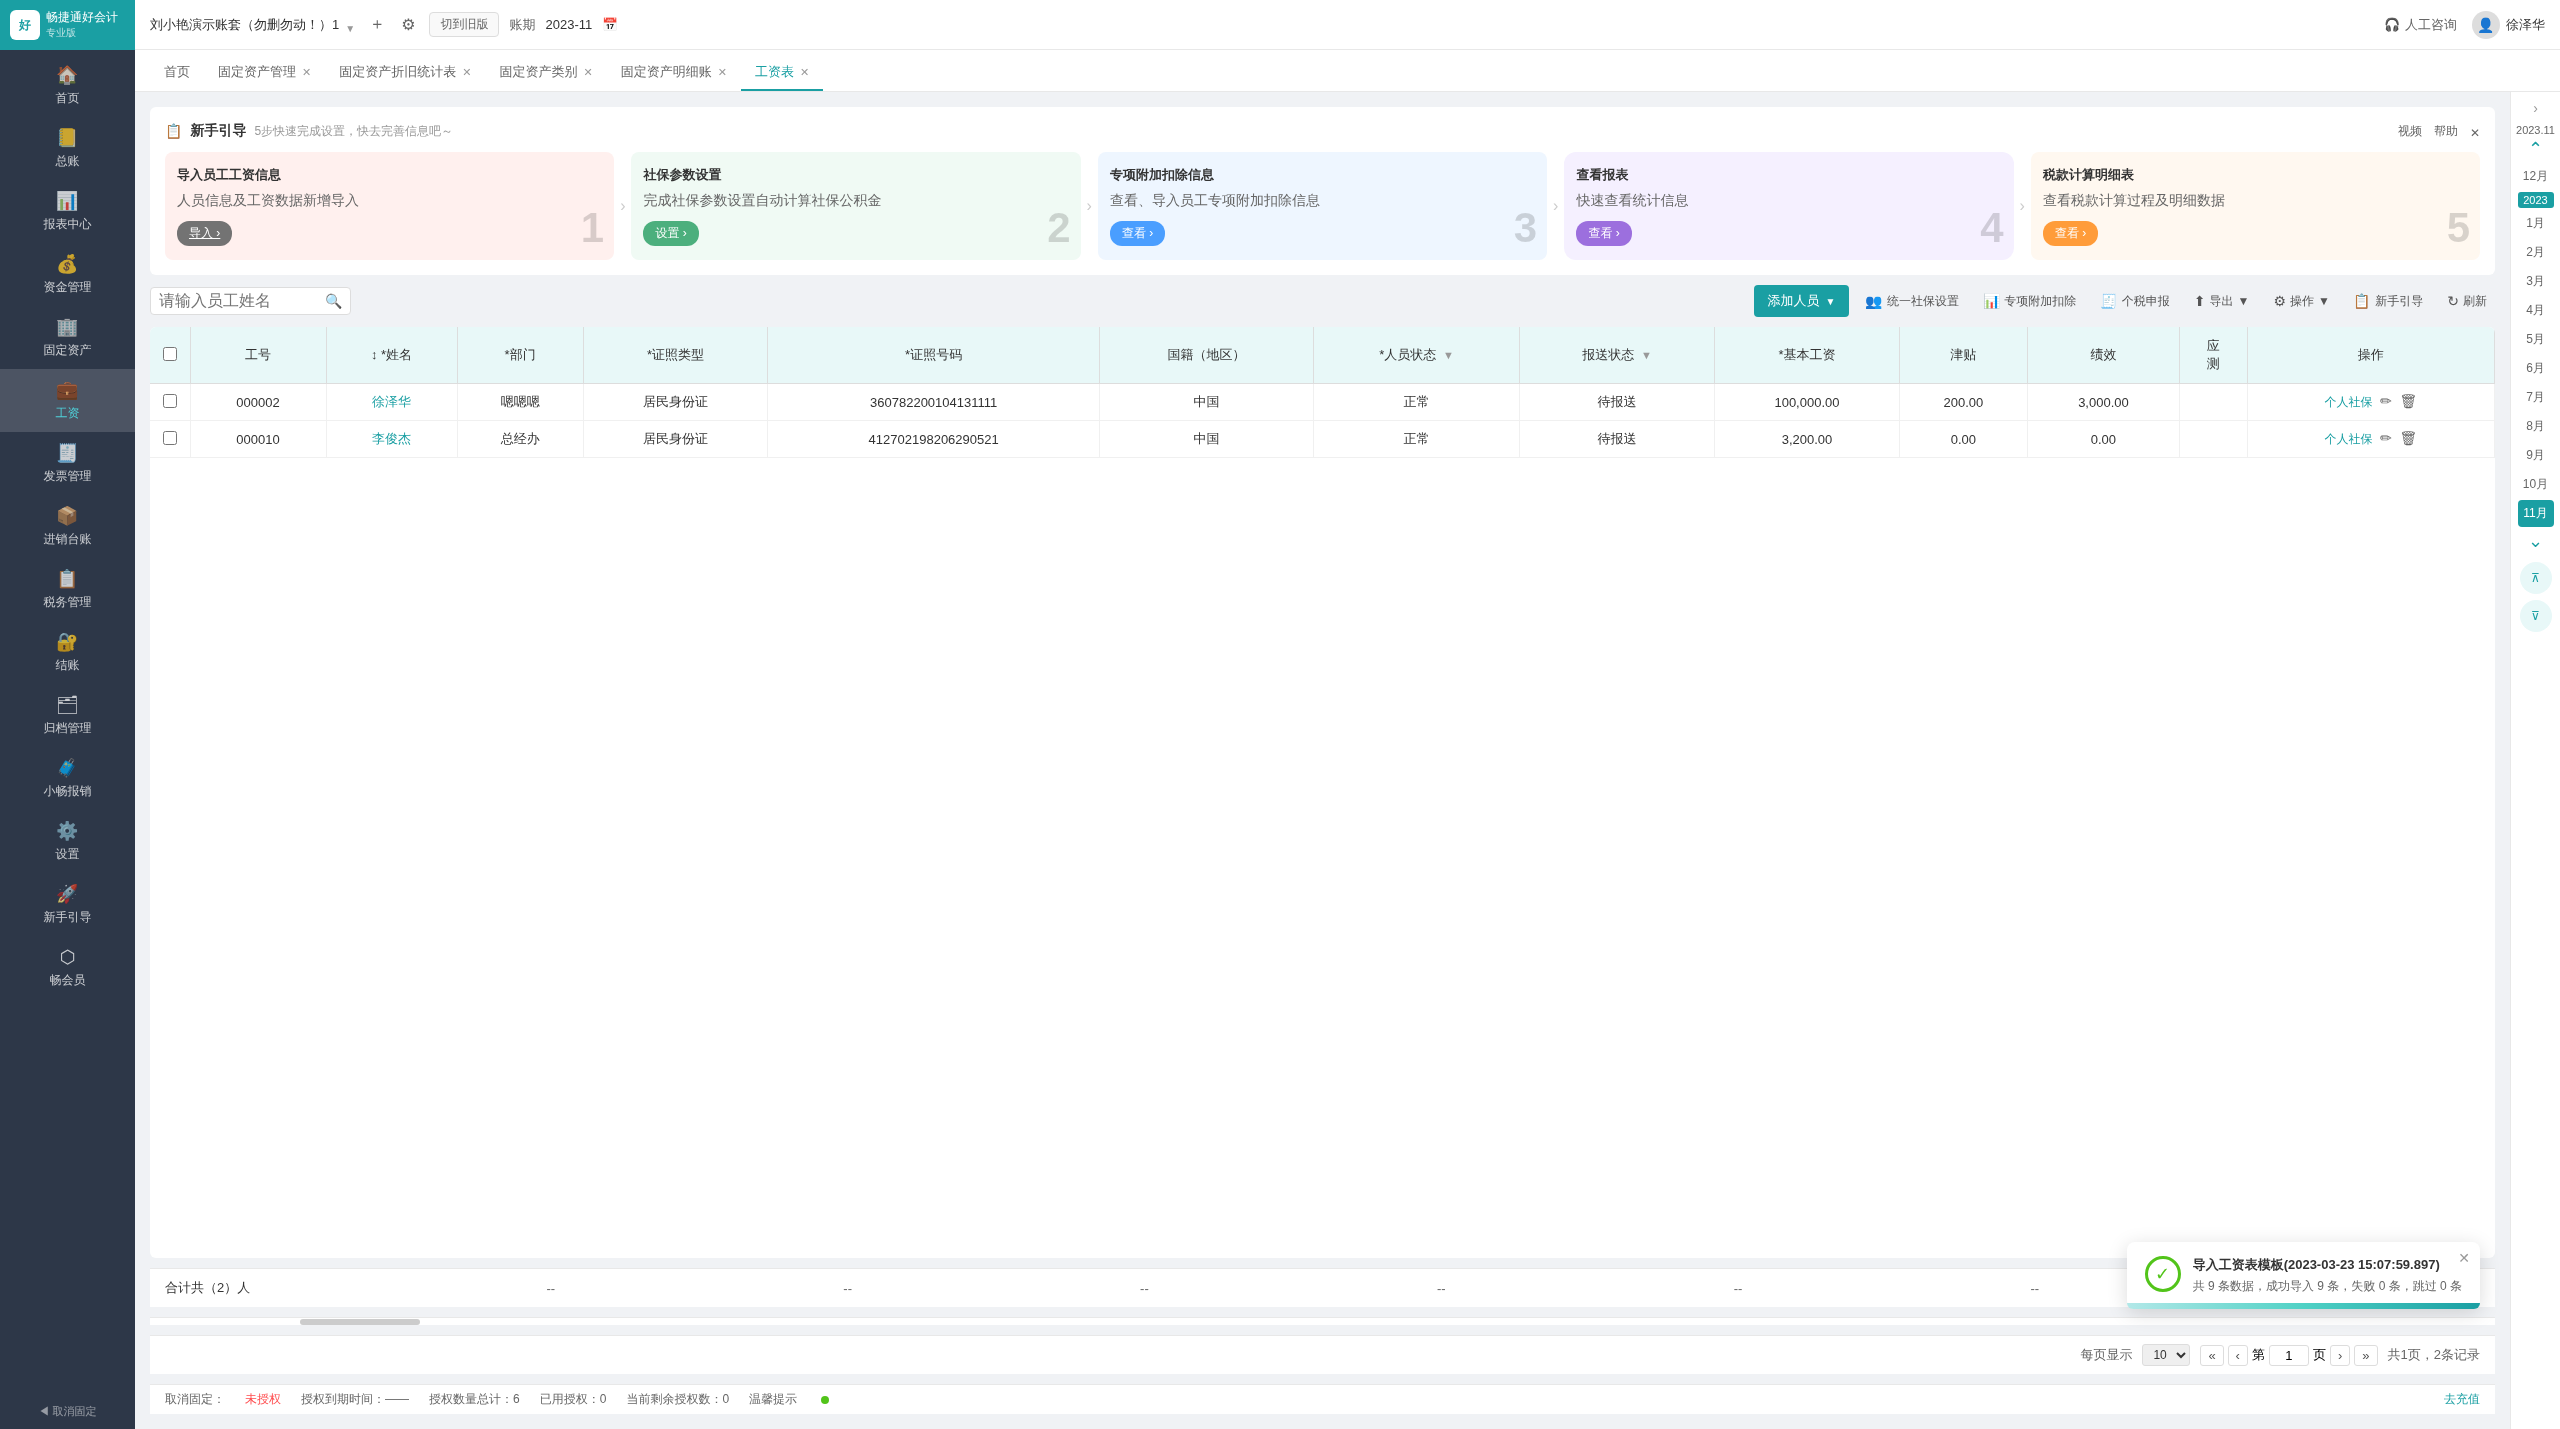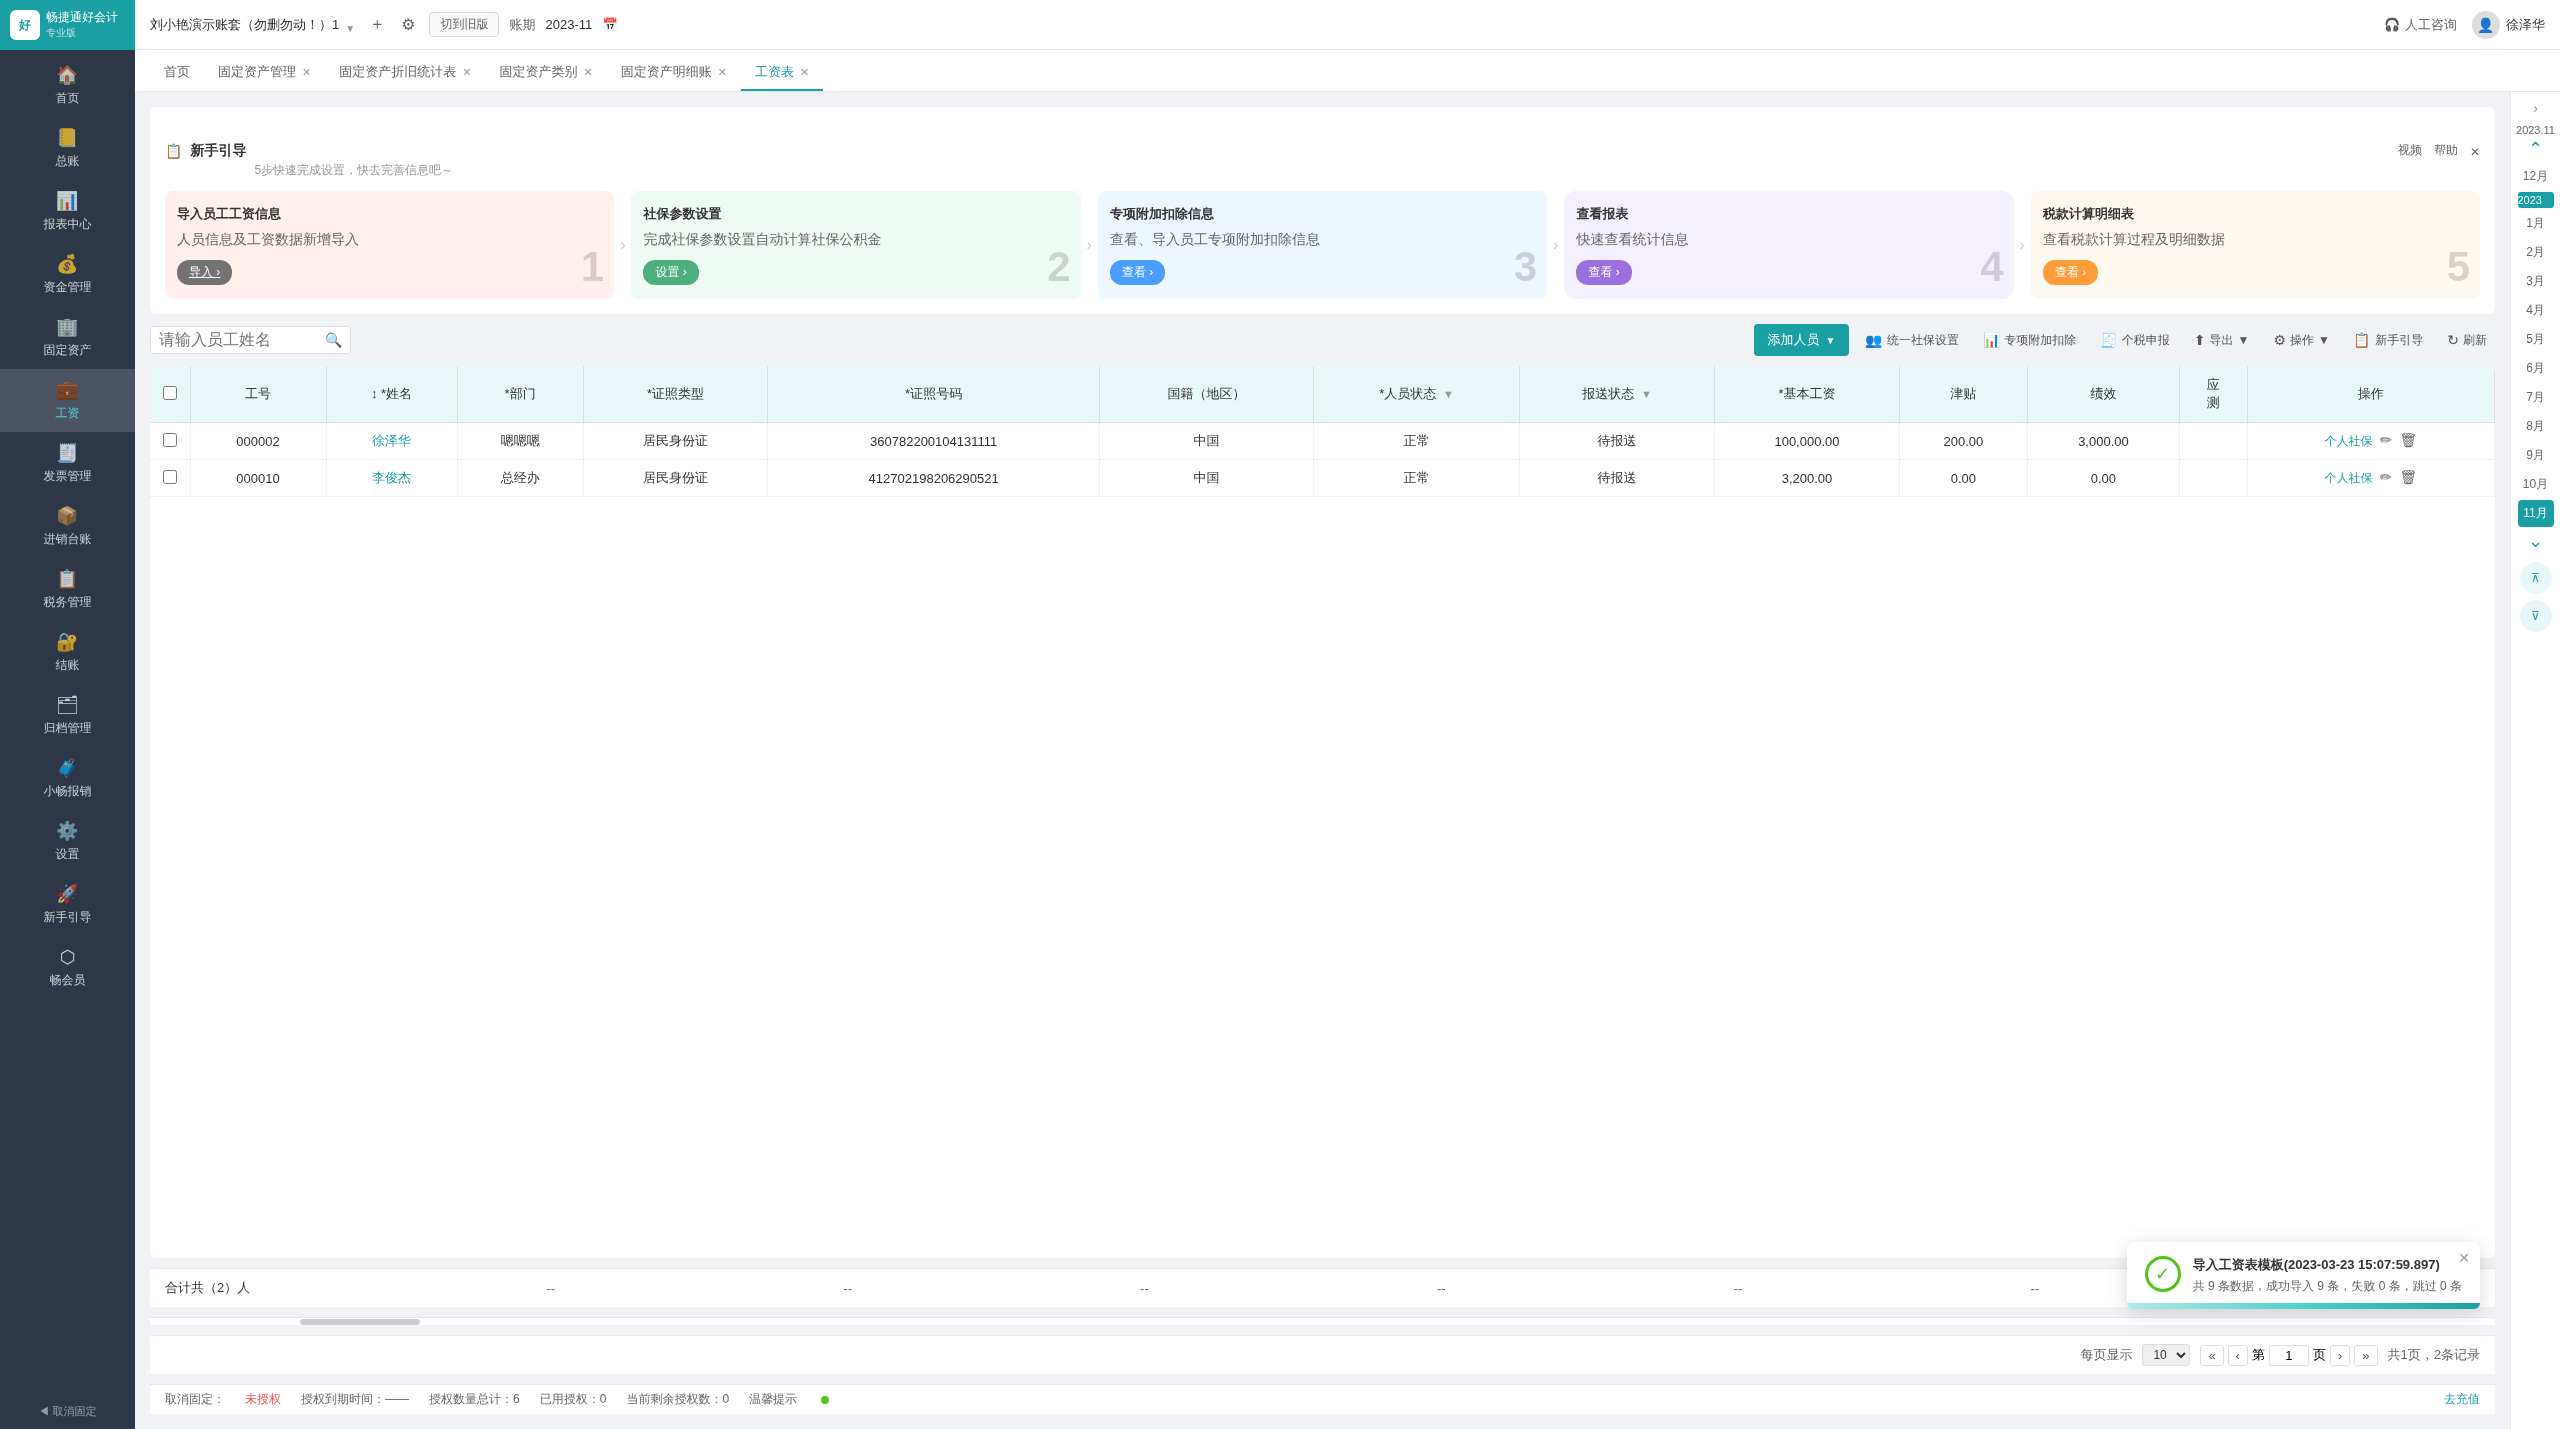--- a/index.html
+++ b/index.html
@@ -88,21 +88,21 @@
     .main-content {
       flex: 1; overflow-y: auto; padding: 15px; display: flex; flex-direction: column; gap: 10px;
     }
 
     
     .guide-box {
       background: white; border-radius: 6px; padding: 15px; flex-shrink: 0;
     }
     .guide-header { display: flex; align-items: center; justify-content: space-between; margin-bottom: 12px; }
     .guide-title { display: flex; align-items: center; gap: 8px; font-size: 14px; font-weight: 600; color: #333; }
-    .guide-subtitle { font-size: 12px; color: #999; font-weight: normal; margin-top: 40px; }
+    .guide-subtitle { font-size: 12px; color: #999; font-weight: normal; }
     .guide-controls { display: flex; align-items: flex-end; gap: 12px; font-size: 12px; color: #666; }
     .guide-controls span { cursor: pointer; }
     .guide-steps { display: flex; align-items: stretch; gap: 0; }
     .guide-step {
       flex: 1; border-radius: 8px; padding: 14px 12px; position: relative; min-height: 100px;
     }
     .guide-step-pink { background: #fff0ee; }
     .guide-step-green { background: #f0faf4; }
     .guide-step-blue { background: #eef6ff; }
     .guide-step-purple { background: #f5f0ff; border-radius: 12px; }
@@ -578,21 +578,21 @@
 
     </div>
 
     <div class="right-panel">
       <div class="right-panel-toggle">›</div>
       <span style="font-size:11px; color:#666; font-weight:500;">2023.11</span>
       <div style="margin: 4px 0;">
         <span class="panel-arrow">⌃</span>
       </div>
       <div class="month-item">12月</div>
-      <div style="background:#1a9fa3; color:white; border-radius:3px; width:36px; font-size:11px; padding:2px 0; margin: 1px 0;">2023</div>
+      <div style="background:#1a9fa3; color:white; border-radius:3px; width:36px; text-align:center; font-size:11px; padding:2px 0; margin: 1px 0;">2023</div>
       <div class="month-item">1月</div>
       <div class="month-item">2月</div>
       <div class="month-item">3月</div>
       <div class="month-item">4月</div>
       <div class="month-item">5月</div>
       <div class="month-item">6月</div>
       <div class="month-item">7月</div>
       <div class="month-item">8月</div>
       <div class="month-item">9月</div>
       <div class="month-item">10月</div>

